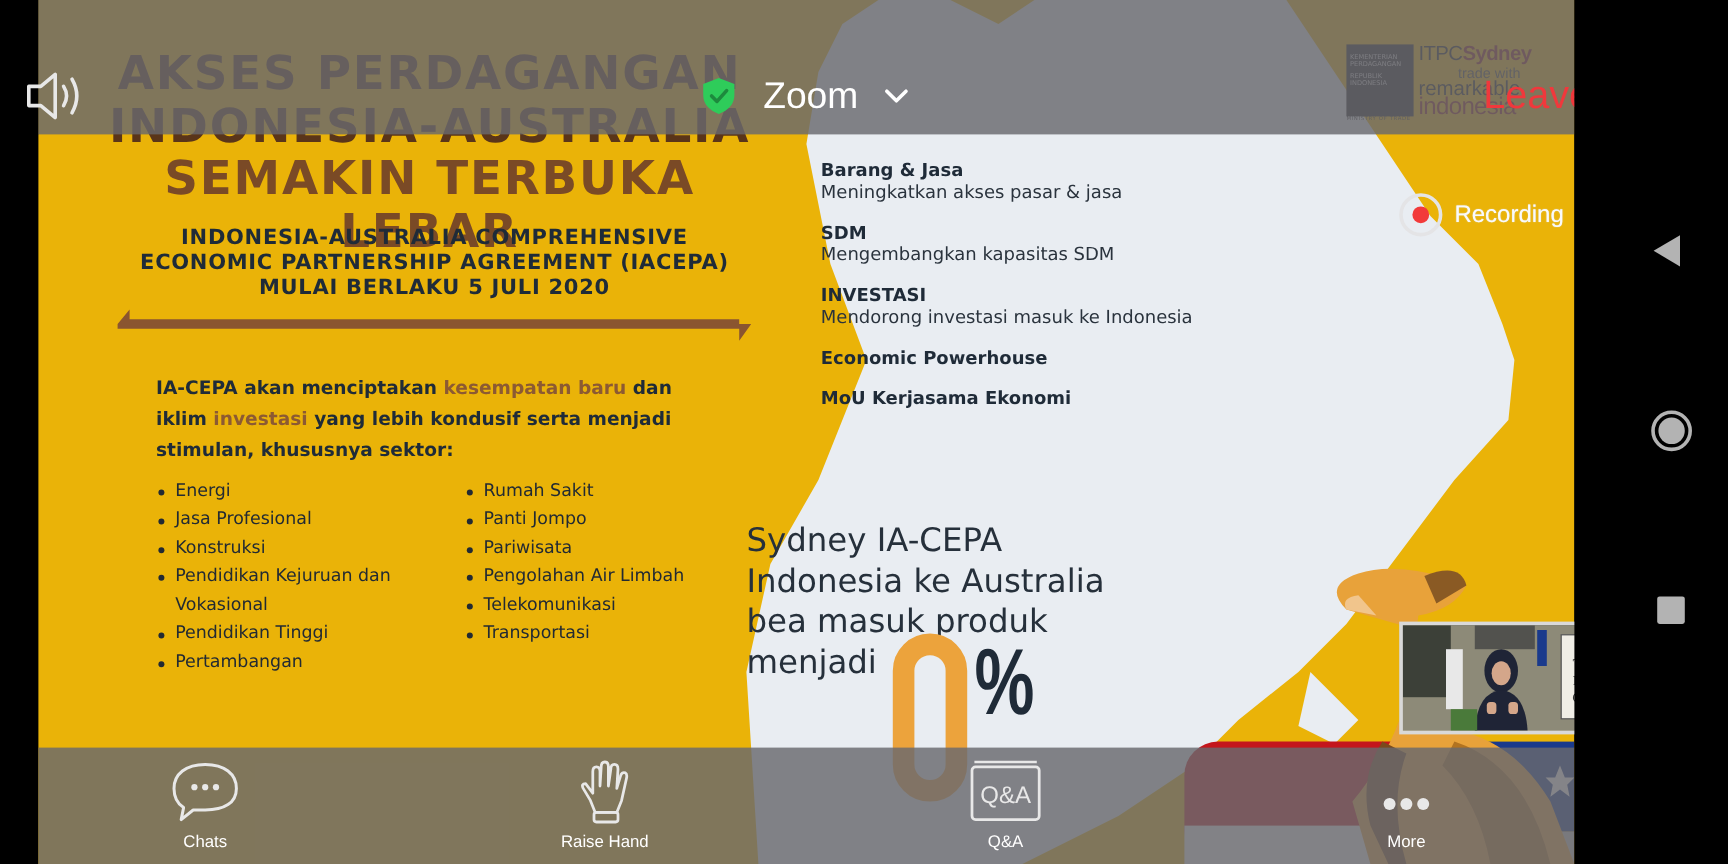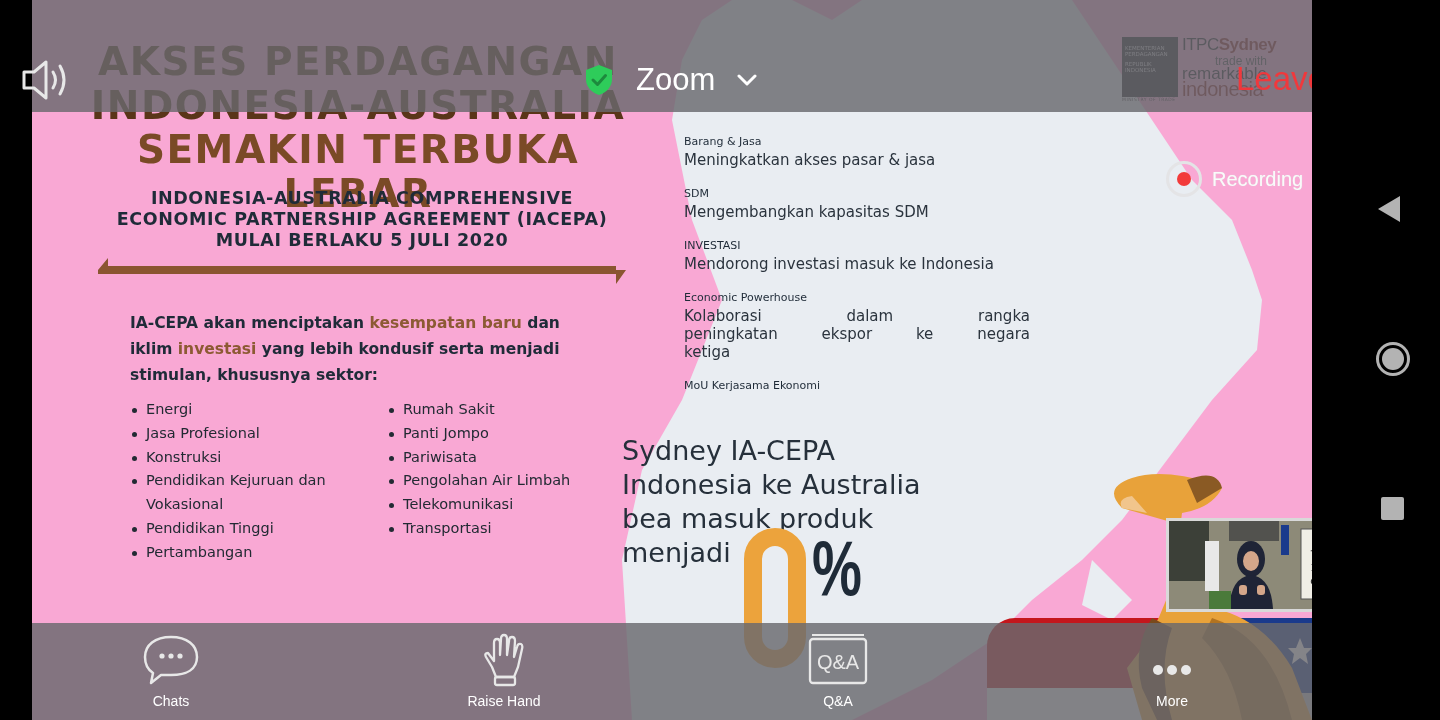--- a/index.html
+++ b/index.html
@@ -2,21 +2,21 @@
 <html><head>
 <meta charset="utf-8">
 <style>
   * { box-sizing: border-box; margin: 0; padding: 0; }
   html, body { width: 1440px; height: 720px; overflow: hidden; background: #000; }
   body { position: relative; font-family: "Liberation Sans", sans-serif; }
 
   
   .slide {
     position: absolute; left: 32px; top: 0; width: 1280px; height: 720px;
-    background: #f9a8d4; overflow: hidden;
+    background: #eab308; overflow: hidden;
   }
   .map-bg {
     position: absolute; left: 0; top: 0; width: 1280px; height: 720px;
   }
   .headline {
     position: absolute; left: 36px; top: 40px; width: 580px;
     font-family: "DejaVu Sans", sans-serif; font-weight: bold;
     font-size: 39px; line-height: 44px; letter-spacing: 1.5px;
     color: #7a4a26; text-align: center;
   }
@@ -46,21 +46,21 @@
     border-radius: 50%; background: #222a33;
   }
   .col1 { left: 98px; width: 220px; }
   .col2 { left: 355px; width: 230px; }
 
   .benefits {
     position: absolute; left: 652px; top: 133px; width: 346px;
     font-family: "DejaVu Sans", sans-serif; color: #1f2b38;
   }
   .benefit { margin-bottom: 16px; }
-  .benefit .bt { font-weight: normal; font-size: 11px; line-height: 18px; }
+  .benefit .bt { font-weight: bold; font-size: 15px; line-height: 18px; }
   .benefit .bd { font-size: 15px; line-height: 18px; color: #2a333d; text-align: justify; text-align-last: left; }
   .benefit.wide .bd { word-spacing: 22px; }
 
   .tariff {
     position: absolute; left: 590px; top: 434px; width: 340px;
     font-family: "DejaVu Sans", sans-serif; font-size: 27px; line-height: 34px; color: #26303b;
   }
   .zero {
     position: absolute; left: 712px; top: 528px; width: 62px; height: 140px;
     border: 18px solid #ecA33c; border-radius: 31px;
@@ -203,21 +203,20 @@
     <div class="benefit">
       <div class="bt">SDM</div>
       <div class="bd">Mengembangkan kapasitas SDM</div>
     </div>
     <div class="benefit">
       <div class="bt">INVESTASI</div>
       <div class="bd">Mendorong investasi masuk ke Indonesia</div>
     </div>
     <div class="benefit wide">
       <div class="bt">Economic Powerhouse</div>
-      <div class="bd">Kolaborasi dalam rangka peningkatan ekspor ke negara ketiga</div>
     </div>
     <div class="benefit">
       <div class="bt">MoU Kerjasama Ekonomi</div>
     </div>
   </div>
 
   <div class="tariff">
     <div>Sydney IA-CEPA</div>
     <div>Indonesia ke Australia</div>
     <div>bea masuk produk</div>

